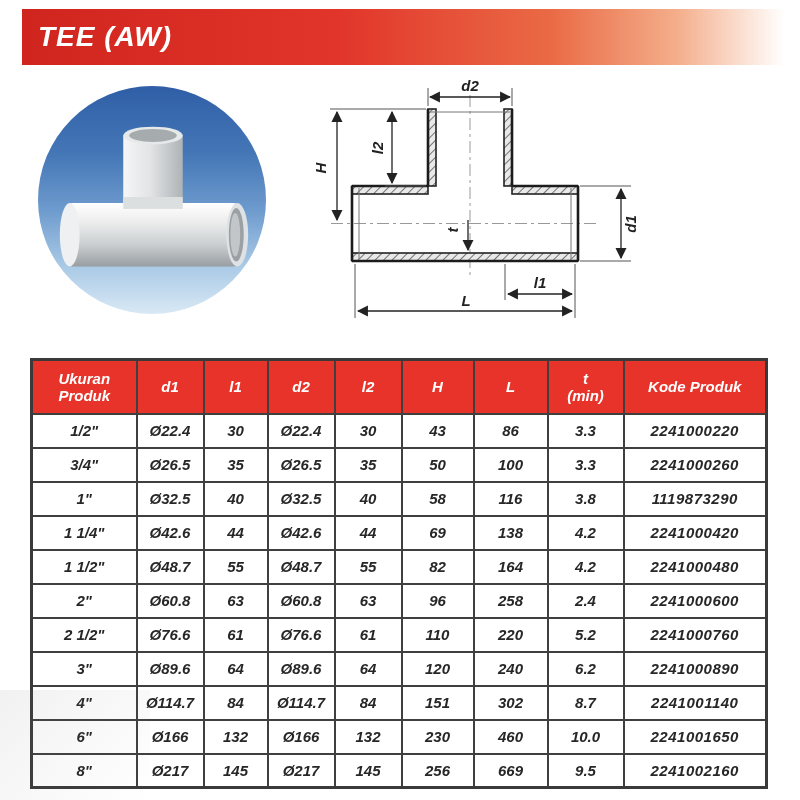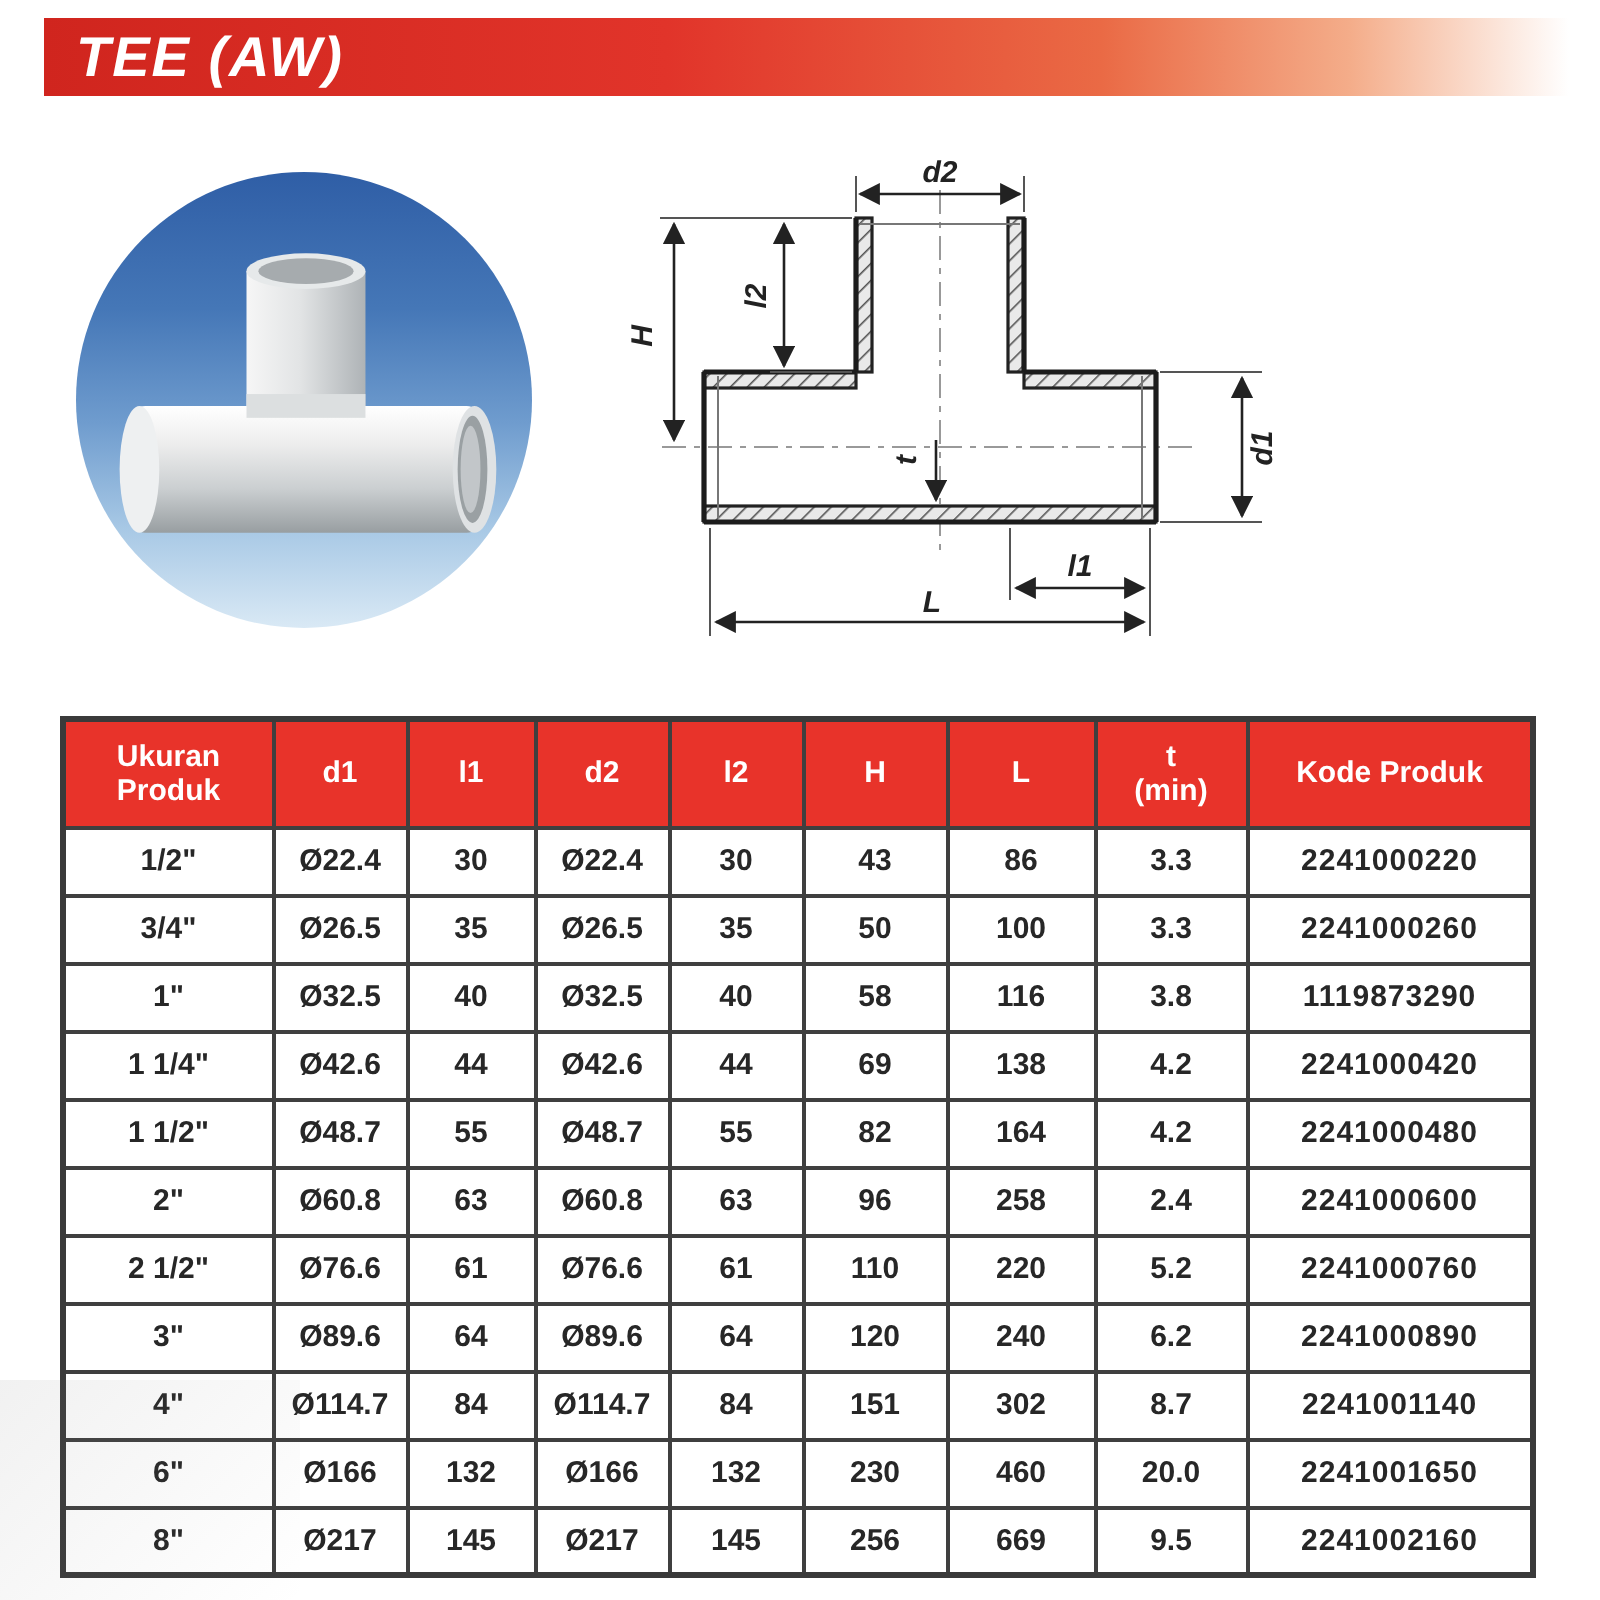--- a/index.html
+++ b/index.html
@@ -2,21 +2,21 @@
 <html><head>
 <meta charset="utf-8">
 <style>
   * { margin:0; padding:0; box-sizing:border-box; }
   html,body { width:800px; height:800px; background:#ffffff; overflow:hidden;
               font-family:"Liberation Sans", sans-serif; }
   #page { position:relative; width:800px; height:800px; background:#ffffff; }
 
   
   .title-bar {
-    position:absolute; left:22px; top:9px; width:778px; height:39px;
+    position:absolute; left:22px; top:9px; width:778px; height:56px;
     background:linear-gradient(to right,#d0251e 0%, #e1342a 40%, #ea6a45 68%, #f4ad8a 84%, #ffffff 98%);
     display:flex; align-items:center;
   }
   .title-bar h1 {
     color:#ffffff; font-size:28px; font-weight:bold; font-style:italic;
     padding-left:16px; letter-spacing:1px;
   }
 
   
   .photo-circle {
@@ -31,21 +31,21 @@
   .diagram {
     position:absolute; left:295px; top:68px; width:385px; height:266px;
   }
   .diagram svg { width:100%; height:100%; display:block; }
   .dim-text { font-family:"Liberation Sans",sans-serif; font-size:15px;
               font-weight:bold; font-style:italic; fill:#222; }
 
   
   .spec-table-wrap { position:absolute; left:30px; top:358px; width:741px; }
   table { border-collapse:collapse; width:621px; table-layout:fixed;
-          border:3px solid #3a3a3a; }
+          border:3px solid #3a3a3a;font-style:italic; }
   th, td { border:2px solid #3f3f3f; text-align:center; vertical-align:middle; }
   thead tr { height:54px; }
   th { background:#e8332a; color:#ffffff; font-size:15px; font-weight:bold;
        white-space:pre-line; line-height:1.15; }
   tbody tr { height:34px; }
   td { color:#272727; font-size:15px; font-weight:bold; background:#ffffff; }
   td.code { font-size:15px; letter-spacing:0.5px;text-align:center; }
 
   
   .scan-shade {
@@ -295,21 +295,21 @@
             <td class="code">2241001140</td>
           </tr>
           <tr>
             <td>6"</td>
             <td>Ø166</td>
             <td>132</td>
             <td>Ø166</td>
             <td>132</td>
             <td>230</td>
             <td>460</td>
-            <td>20.0</td>
+            <td>10.0</td>
             <td class="code">2241001650</td>
           </tr>
           <tr>
             <td>8"</td>
             <td>Ø217</td>
             <td>145</td>
             <td>Ø217</td>
             <td>145</td>
             <td>256</td>
             <td>669</td>

